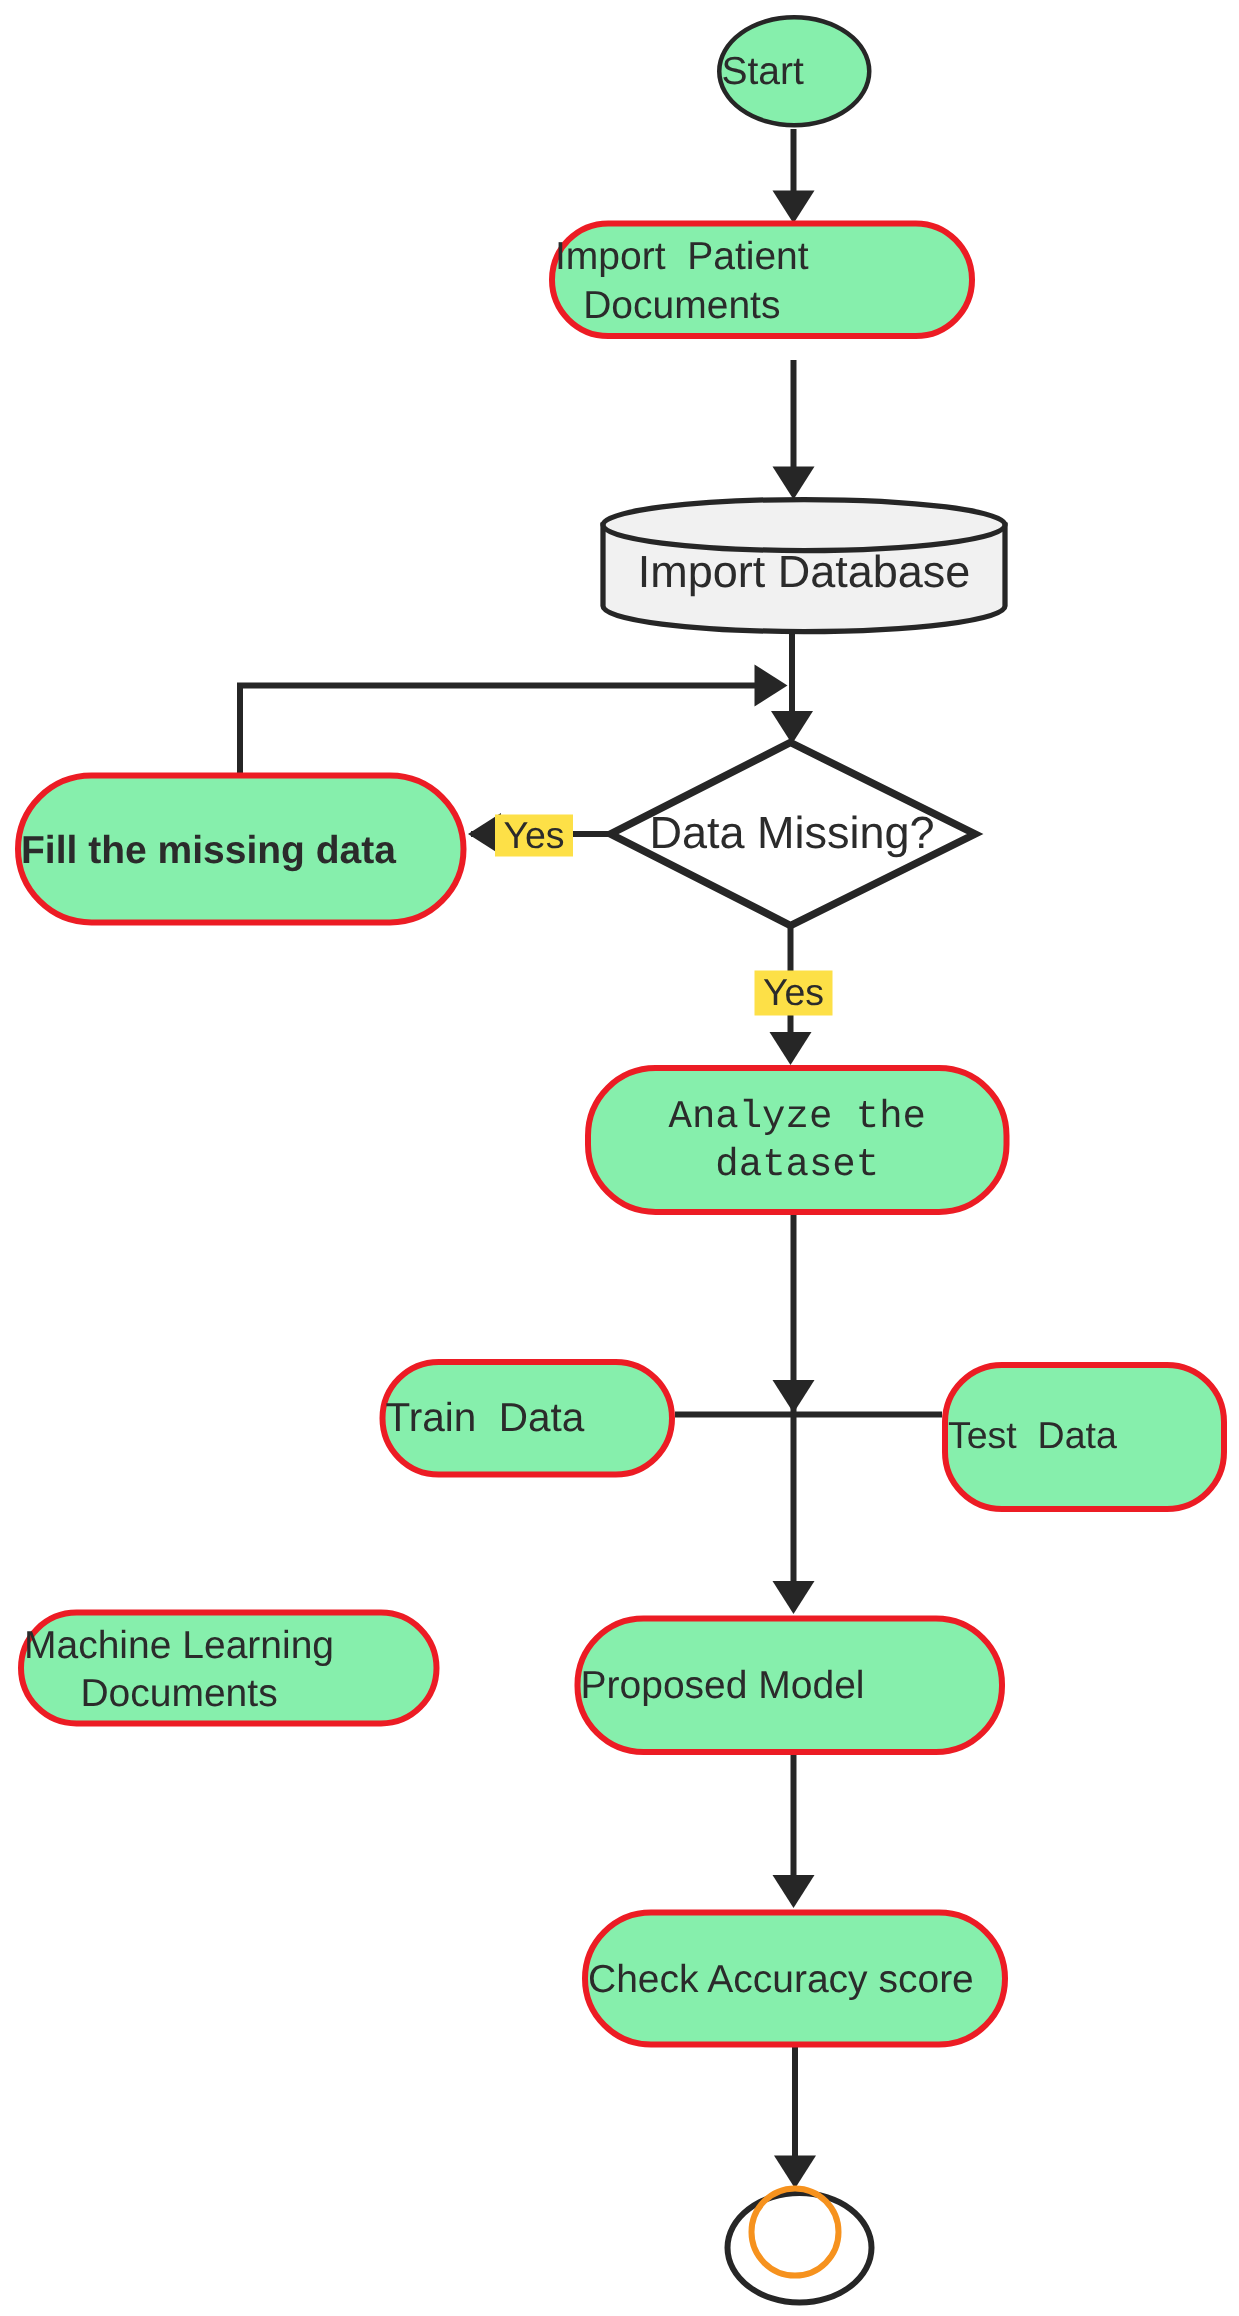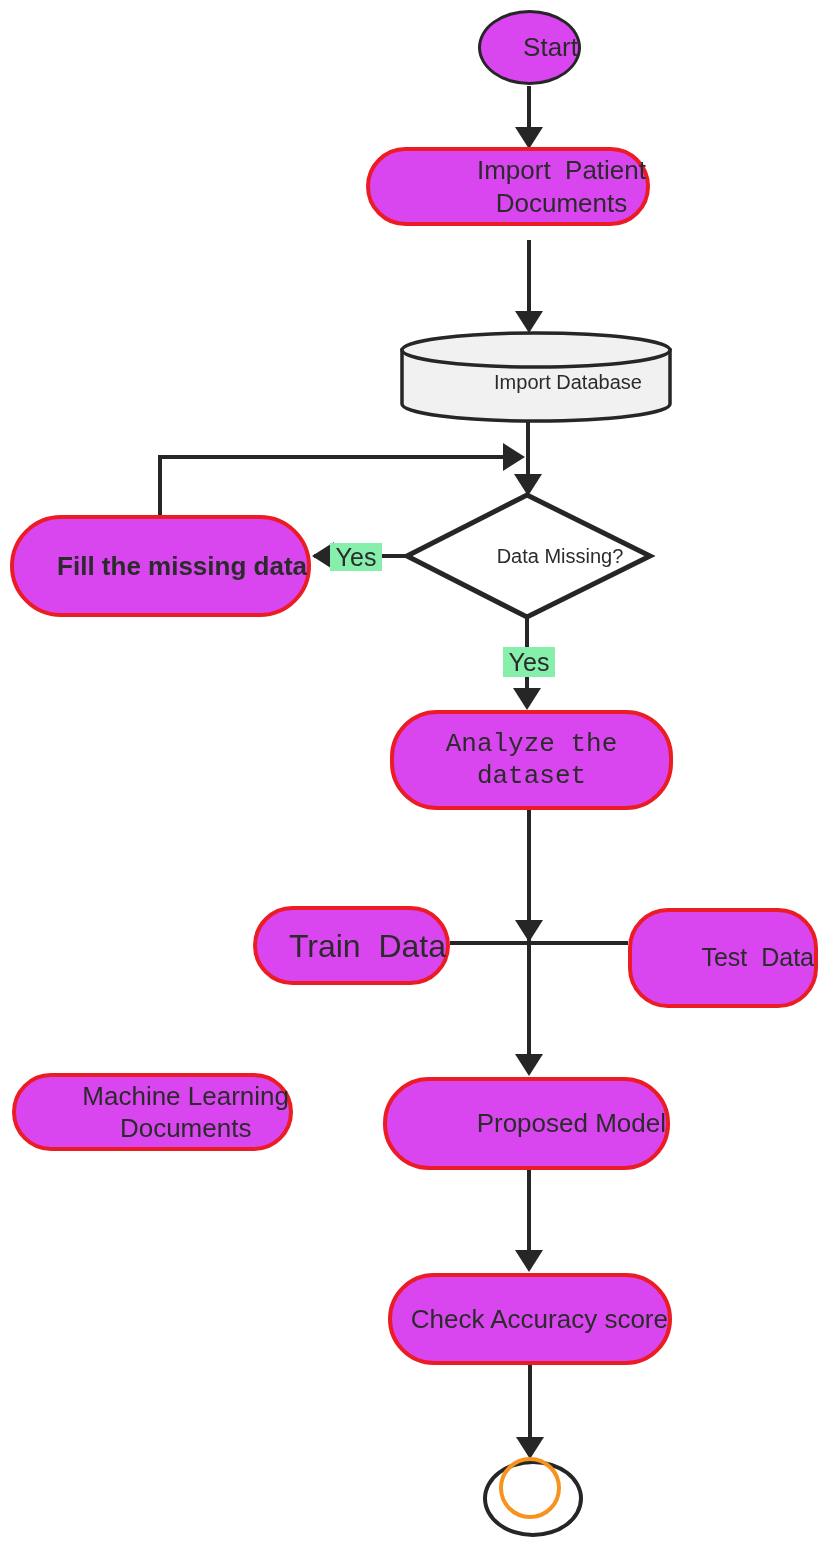--- a/index.html
+++ b/index.html
@@ -15,33 +15,33 @@
     font-family:"Liberation Sans","DejaVu Sans",sans-serif;color:var(--text);
     overflow:hidden;
   }
   #canvas{position:absolute;left:0;top:0;width:826px;height:1544px;}
   svg.connectors{position:absolute;left:0;top:0;z-index:1;}
   .edge{stroke:var(--line-black);stroke-width:4;fill:none;}
   .arrowhead{fill:var(--line-black);stroke:none;}
   .diamond-shape{fill:#ffffff;stroke:var(--line-black);stroke-width:5;}
   .cyl{fill:var(--database-fill);stroke:var(--line-black);stroke-width:3.5;}
   .node{
-    position:absolute;z-index:2;display:flex;align-items:center;justify-content:flex-end;
+    position:absolute;z-index:2;display:flex;align-items:center;justify-content:flex-start;
     text-align:center;font-size:26px;line-height:1.25;white-space:pre-wrap;
-    box-sizing:border-box;background:#d946ef;color:var(--text);
+    box-sizing:border-box;background:#86efac;color:var(--text);
   }
   .pill{border:4px solid var(--node-border-red);}
   .terminator{border:3.5px solid var(--line-black);border-radius:50%;}
   .shape-label{
     position:absolute;z-index:3;display:flex;align-items:center;justify-content:center;
-    font-size:20px;color:var(--text);background:transparent;white-space:pre-wrap;margin-left:32px;
+    font-size:30px;color:var(--text);background:transparent;white-space:pre-wrap;
   }
   .edge-label{
     position:absolute;z-index:3;display:flex;align-items:center;justify-content:center;
-    font-size:25px;color:var(--text);background:#86efac;
+    font-size:25px;color:var(--text);background:#fde047;
   }
   .end-outer{
     position:absolute;z-index:2;box-sizing:border-box;background:transparent;
     border:4px solid var(--line-black);border-radius:50%;
   }
   .end-inner{
     position:absolute;z-index:3;box-sizing:border-box;background:transparent;
     border:4.5px solid var(--end-inner-orange);border-radius:50%;
   }
 </style>
@@ -99,21 +99,21 @@
   </div>
 
   <div class="edge-label" style="left:330px;top:543px;width:52px;height:28px;">Yes</div>
 
   <div class="edge-label" style="left:503px;top:647px;width:52px;height:30px;">Yes</div>
 
   <div class="node pill" style="left:390px;top:710px;width:283px;height:100px;border-radius:47px;font-family:Liberation Mono, monospace;">
     <span>Analyze the dataset</span>
   </div>
 
-  <div class="node pill" style="left:253px;top:906px;width:197px;height:79px;border-radius:40px;font-size:32px;">
+  <div class="node pill" style="left:253px;top:906px;width:197px;height:79px;border-radius:40px;font-size:27px;">
     <span>Train  Data</span>
   </div>
 
   <div class="node pill" style="left:628px;top:908px;width:190px;height:100px;border-radius:40px;font-size:25px;">
     <span>Test  Data</span>
   </div>
 
   <div class="node pill" style="left:12px;top:1073px;width:281px;height:78px;border-radius:39px;">
     <span>Machine Learning
 Documents</span>

